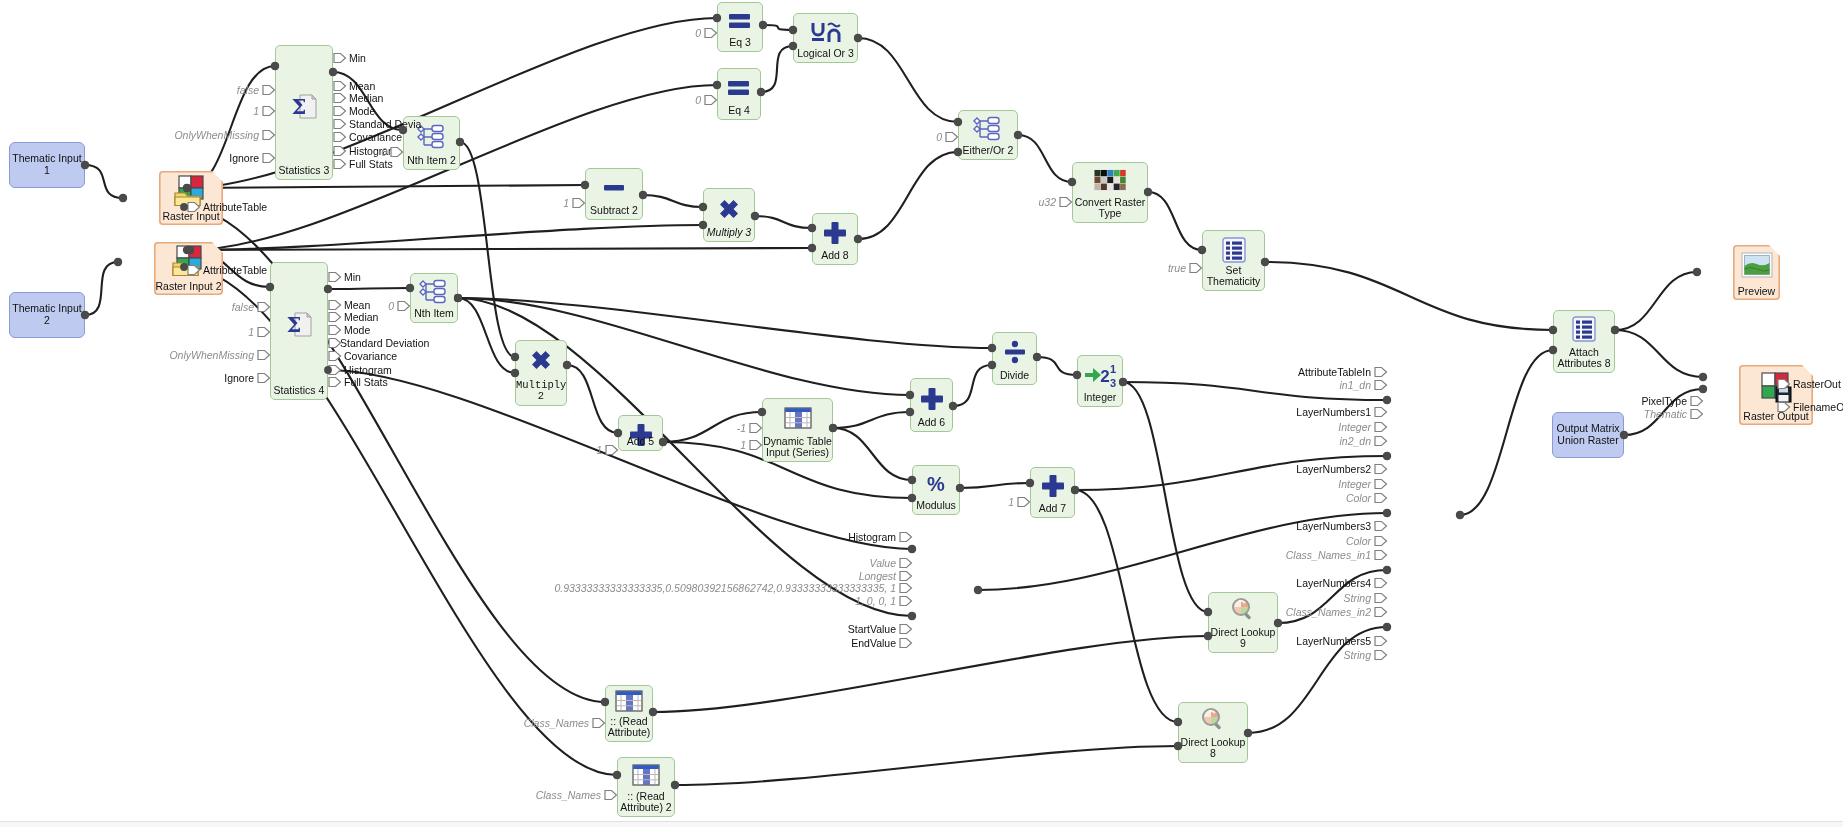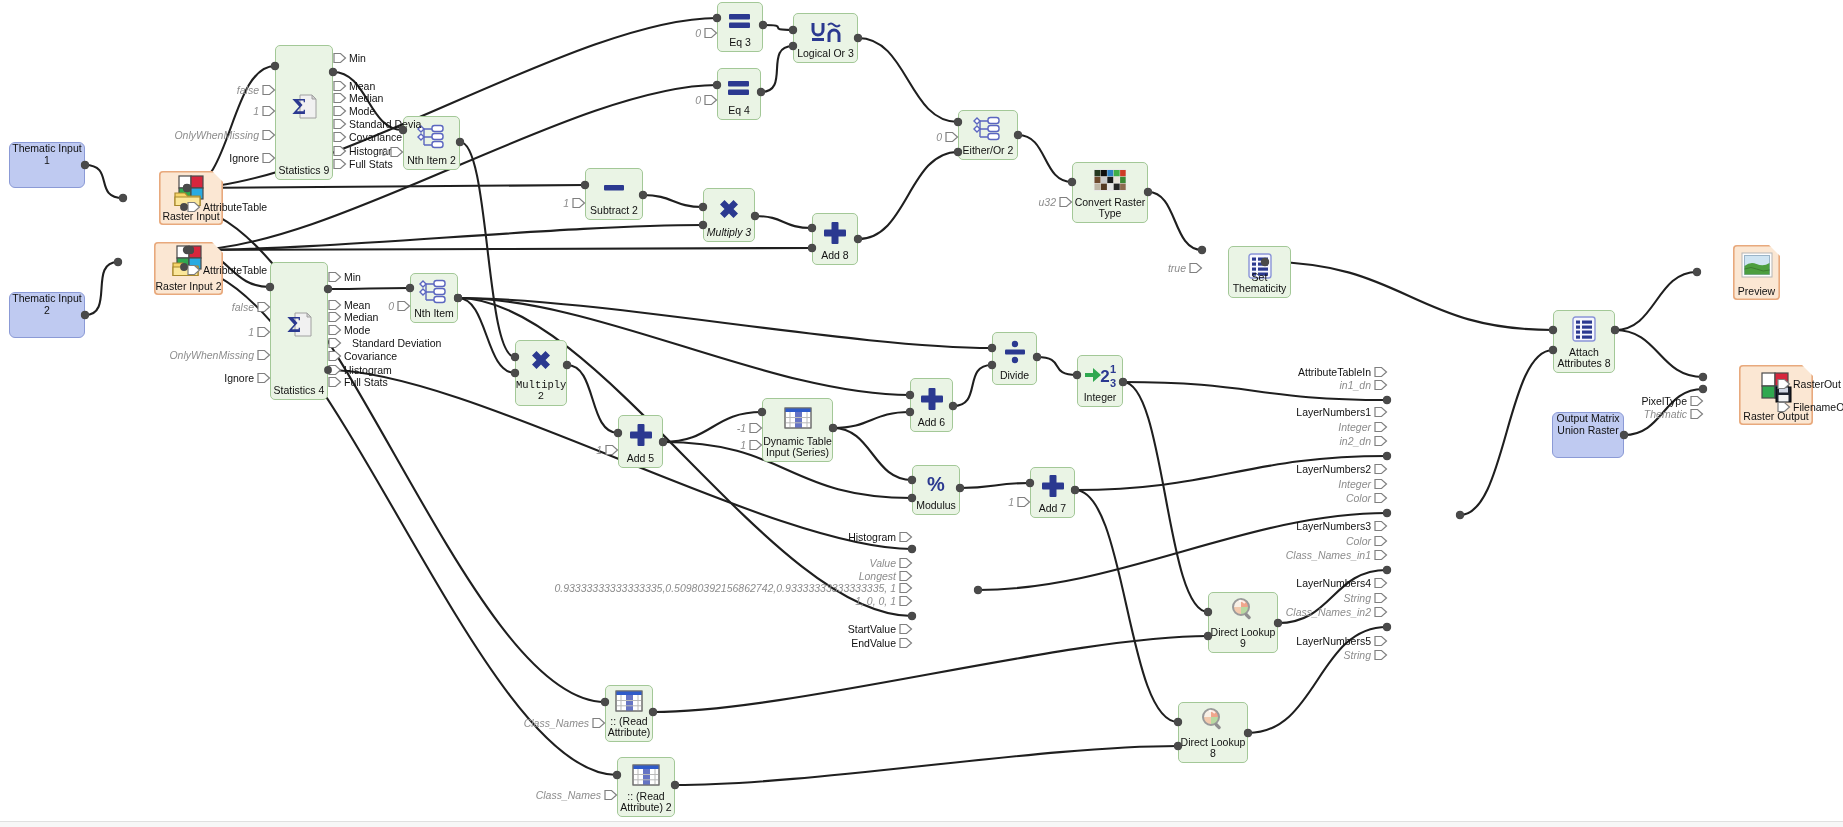--- a/index.html
+++ b/index.html
@@ -2,21 +2,21 @@
 <html><head>
 <meta charset="utf-8">
 <style>
   html,body{margin:0;padding:0;background:#ffffff;font-family:"Liberation Sans",sans-serif;}
   #canvas{position:relative;width:1843px;height:827px;background:#ffffff;overflow:hidden;}
   svg.layer{position:absolute;left:0;top:0;pointer-events:none;}
   #edge-layer{z-index:1;}
   #dot-layer{z-index:5;}
   .node{position:absolute;z-index:2;box-sizing:border-box;}
   .node.green{background:#eaf4e5;border:1.5px solid #a3c897;border-radius:5px;}
-  .node.blue{background:#bfcaf1;border:1.5px solid #8b9ad6;border-radius:6px;display:flex;justify-content:center;}
+  .node.blue{background:#bfcaf1;border:1.5px solid #8b9ad6;border-radius:6px;display:flex;align-items:center;justify-content:center;}
   .node.orange{background:#fbe7d3;border-radius:4px;clip-path:polygon(0 0,calc(100% - 11px) 0,100% 11px,100% 100%,0 100%);box-shadow:inset 0 0 0 1.6px #e8a97d;margin-left:36px;}
   .node-label{position:absolute;left:0;right:0;bottom:2px;text-align:center;font-size:10.5px;line-height:1.12;color:#111;white-space:pre-line;z-index:3;}
   .node.blue .node-label{position:static;}
   .node-icon{position:absolute;left:50%;transform:translateX(-50%);z-index:3;}
   .port-label{position:absolute;z-index:4;font-size:10.5px;color:#111;white-space:nowrap;transform:translateY(-50%);}
   .port-label.italic{color:#8c8c8c;font-style:italic;}
   .port-glyph{position:absolute;z-index:4;}
   #bottom-edge{position:absolute;left:0;right:0;bottom:0;height:5px;background:#f7f7f7;border-top:1px solid #e0e0e0;z-index:6;}
 </style>
 </head>
@@ -298,21 +298,21 @@
     <div class="node blue" style="left: 9px; top: 292px; width: 76px; height: 46px;">
       <div class="node-label">Thematic Input
 2</div>
     </div>
     <div class="node green" style="left: 275px; top: 45px; width: 58px; height: 135px;">
       <div class="node-icon" style="top: 46.5px;"><svg width="28" height="27" viewBox="0 0 28 27">
           <path d="M10 2 h12 l4 4 v19 h-16 z" fill="#f1f1f1" stroke="#a0a0a0"></path>
           <path d="M22 2 v4 h4 z" fill="#d5d5d5" stroke="#a0a0a0"></path>
           <text x="9" y="21" font-size="21" font-weight="bold" fill="#2b3990" text-anchor="middle" font-family="DejaVu Serif,serif">Σ</text>
         </svg></div>
-      <div class="node-label">Statistics 9</div>
+      <div class="node-label">Statistics 3</div>
     </div>
     <svg width="14" height="12" class="port-glyph" style="left: 262px; top: 84px;">
       <polygon points="1,1.5 7.5,1.5 12.5,6 7.5,10.5 1,10.5" fill="#ffffff" stroke="#7f7f7f" stroke-width="1.2"></polygon>
     </svg>
     <span class="port-label italic" style="top: 90px; right: 1584px;">false</span>
     <svg width="14" height="12" class="port-glyph" style="left: 262px; top: 105px;">
       <polygon points="1,1.5 7.5,1.5 12.5,6 7.5,10.5 1,10.5" fill="#ffffff" stroke="#7f7f7f" stroke-width="1.2"></polygon>
     </svg>
     <span class="port-label italic" style="top: 111px; right: 1584px;">1</span>
     <svg width="14" height="12" class="port-glyph" style="left: 262px; top: 129px;">
@@ -462,21 +462,21 @@
             <rect x="26.6" y="14.6" width="5.6" height="6.4" fill="#8c6c4f"></rect>
           </g>
         </svg></div>
       <div class="node-label">Convert Raster
 Type</div>
     </div>
     <svg width="14" height="12" class="port-glyph" style="left: 1059px; top: 196px;">
       <polygon points="1,1.5 7.5,1.5 12.5,6 7.5,10.5 1,10.5" fill="#ffffff" stroke="#7f7f7f" stroke-width="1.2"></polygon>
     </svg>
     <span class="port-label italic" style="top: 202px; right: 787px;">u32</span>
-    <div class="node green" style="left: 1228px; top: 230px; width: 63px; height: 52px; margin-top: 16px;">
+    <div class="node green" style="left: 1202px; top: 230px; width: 63px; height: 61px;">
       <div class="node-icon" style="top: 6px;"><svg width="24" height="26" viewBox="0 0 24 26">
           <rect x="1" y="1" width="22" height="24" rx="2.5" fill="#f6f7fd" stroke="#8a94d8" stroke-width="1.4"></rect>
           <g fill="#2b3990">
             <rect x="4" y="4.5" width="4" height="3.2"></rect>
             <rect x="10" y="4.5" width="10" height="3.2"></rect>
             <rect x="4" y="9.5" width="4" height="3.2"></rect>
             <rect x="10" y="9.5" width="10" height="3.2"></rect>
             <rect x="4" y="14.5" width="4" height="3.2"></rect>
             <rect x="10" y="14.5" width="10" height="3.2"></rect>
             <rect x="4" y="19.5" width="4" height="3.2"></rect>
@@ -526,21 +526,21 @@
       <polygon points="1,1.5 7.5,1.5 12.5,6 7.5,10.5 1,10.5" fill="#ffffff" stroke="#7f7f7f" stroke-width="1.2"></polygon>
     </svg>
     <span class="port-label" style="top: 317px; left: 344px;">Median</span>
     <svg width="14" height="12" class="port-glyph" style="left: 328px; top: 324px;">
       <polygon points="1,1.5 7.5,1.5 12.5,6 7.5,10.5 1,10.5" fill="#ffffff" stroke="#7f7f7f" stroke-width="1.2"></polygon>
     </svg>
     <span class="port-label" style="top: 330px; left: 344px;">Mode</span>
     <svg width="14" height="12" class="port-glyph" style="left: 328px; top: 337px;">
       <polygon points="1,1.5 7.5,1.5 12.5,6 7.5,10.5 1,10.5" fill="#ffffff" stroke="#7f7f7f" stroke-width="1.2"></polygon>
     </svg>
-    <span class="port-label" style="top: 343px; left: 352px;">Standard Deviation</span>
+    <span class="port-label" style="top: 343px; left: 340px;">Standard Deviation</span>
     <svg width="14" height="12" class="port-glyph" style="left: 328px; top: 350px;">
       <polygon points="1,1.5 7.5,1.5 12.5,6 7.5,10.5 1,10.5" fill="#ffffff" stroke="#7f7f7f" stroke-width="1.2"></polygon>
     </svg>
     <span class="port-label" style="top: 356px; left: 344px;">Covariance</span>
     <svg width="14" height="12" class="port-glyph" style="left: 328px; top: 364px;">
       <polygon points="1,1.5 7.5,1.5 12.5,6 7.5,10.5 1,10.5" fill="#ffffff" stroke="#7f7f7f" stroke-width="1.2"></polygon>
     </svg>
     <span class="port-label" style="top: 370px; left: 344px;">Histogram</span>
     <svg width="14" height="12" class="port-glyph" style="left: 328px; top: 376px;">
       <polygon points="1,1.5 7.5,1.5 12.5,6 7.5,10.5 1,10.5" fill="#ffffff" stroke="#7f7f7f" stroke-width="1.2"></polygon>
@@ -561,21 +561,21 @@
     <svg width="14" height="12" class="port-glyph" style="left: 397px; top: 300px;">
       <polygon points="1,1.5 7.5,1.5 12.5,6 7.5,10.5 1,10.5" fill="#ffffff" stroke="#7f7f7f" stroke-width="1.2"></polygon>
     </svg>
     <span class="port-label italic" style="top: 306px; right: 1449px;">0</span>
     <div class="node green" style="left: 515px; top: 340px; width: 52px; height: 66px; font-family: Liberation Mono, monospace;">
       <div class="node-icon" style="top: 5.5px;"><svg width="26" height="26" viewBox="0 0 26 26">
           <path d="M4 8.5 L8.5 4 L13 8.5 L17.5 4 L22 8.5 L17.5 13 L22 17.5 L17.5 22 L13 17.5 L8.5 22 L4 17.5 L8.5 13 Z" fill="#2b3990"></path>
         </svg></div>
       <div class="node-label">Multiply 2</div>
     </div>
-    <div class="node green" style="left: 618px; top: 415px; width: 45px; height: 53px;">
+    <div class="node green" style="left: 618px; top: 415px; width: 45px; height: 36px;">
       <div class="node-icon" style="top: 6px;"><svg width="26" height="26" viewBox="0 0 26 26">
           <rect x="9.5" y="2" width="7" height="22" rx="1" fill="#2b3990"></rect>
           <rect x="2" y="9.5" width="22" height="7" rx="1" fill="#2b3990"></rect>
         </svg></div>
       <div class="node-label">Add 5</div>
     </div>
     <svg width="14" height="12" class="port-glyph" style="left: 605px; top: 444px;">
       <polygon points="1,1.5 7.5,1.5 12.5,6 7.5,10.5 1,10.5" fill="#ffffff" stroke="#7f7f7f" stroke-width="1.2"></polygon>
     </svg>
     <span class="port-label italic" style="top: 450px; right: 1241px;">1</span>

